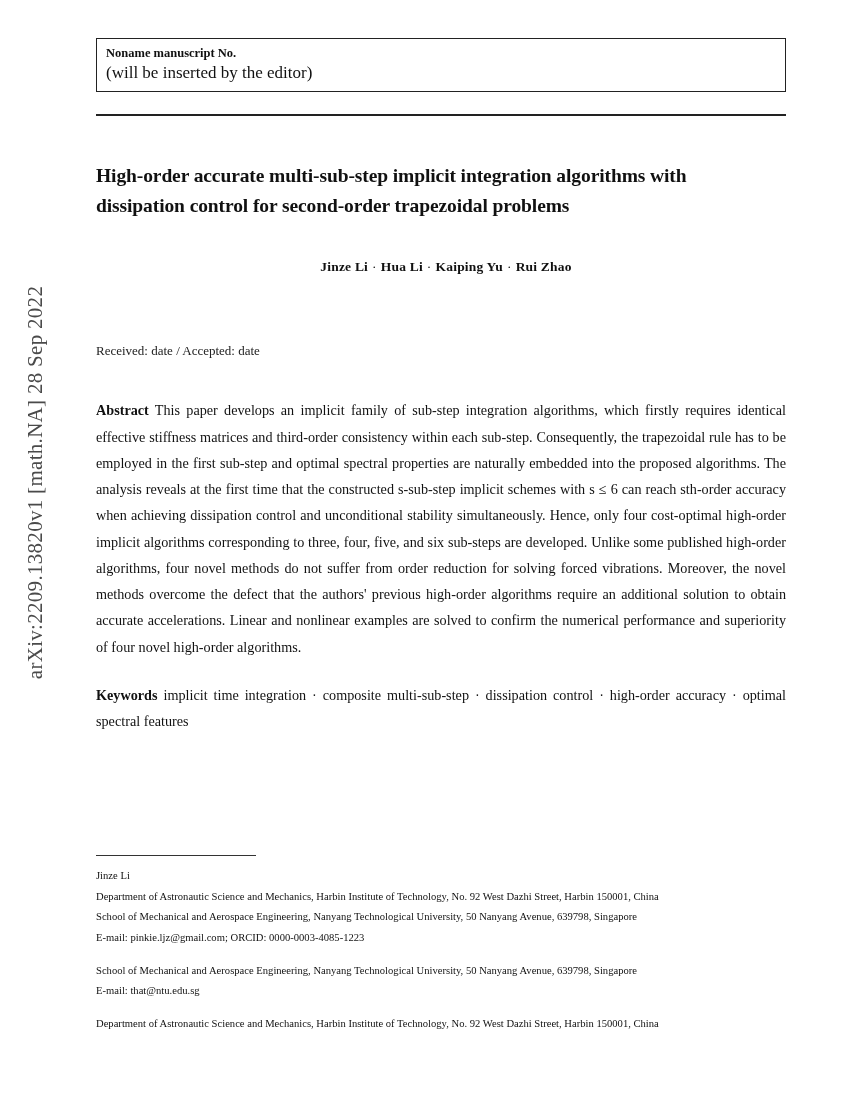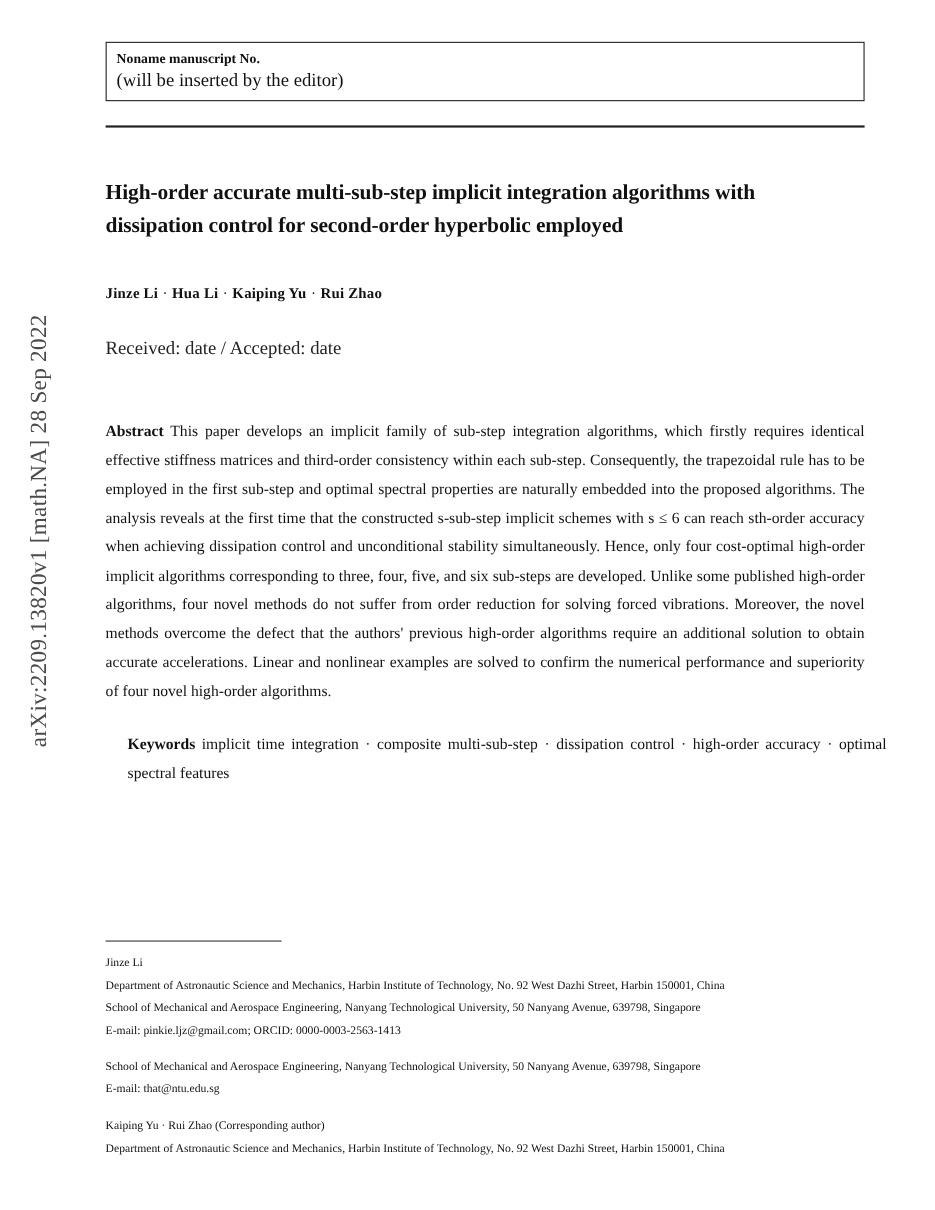--- a/index.html
+++ b/index.html
@@ -86,48 +86,48 @@
     font-weight: bold;
     line-height: 1.55;
     letter-spacing: -0.1px;
   }
 
   .authors {
     margin-top: 38px;
     font-size: 13.5px;
     font-weight: bold;
     letter-spacing: 0.2px;
+    text-align: center;
   }
   .authors .sep {
     font-weight: normal;
     padding: 0 4px;
   }
 
   .received {
-    margin-top: 32px;
-    font-size: 17px;
+    margin-top: 68px;
+    font-size: 13px;
     color: #222222;
   }
 
   .abstract {
-    margin-top: 52px;
+    margin-top: 38px;
     width: 690px;
     font-size: 14.2px;
     line-height: 1.85;
     text-align: justify;
   }
   .abstract b { font-weight: bold; }
 
   .keywords {
     margin-top: 22px;
     width: 690px;
     font-size: 14.2px;
     line-height: 1.85;
     text-align: justify;
-    margin-left: 20px;
   }
   .keywords b { font-weight: bold; }
 
   
   .footnote-rule {
     position: absolute;
     left: 12px;
     top: 855px;
     width: 160px;
     height: 1px;
@@ -155,21 +155,21 @@
 <div class="page">
   <div class="content">
 
     <div class="ms-box">
       <div class="line1">Noname manuscript No.</div>
       <div class="line2">(will be inserted by the editor)</div>
     </div>
 
     <div class="rule"></div>
 
-    <div class="title">High-order accurate multi-sub-step implicit integration algorithms with dissipation control for second-order hyperbolic employed</div>
+    <div class="title">High-order accurate multi-sub-step implicit integration algorithms with dissipation control for second-order trapezoidal problems</div>
 
     <div class="authors">
       <span>Jinze Li</span><span class="sep">·</span><span>Hua Li</span><span class="sep">·</span><span>Kaiping Yu</span><span class="sep">·</span><span>Rui Zhao</span>
     </div>
 
     <div class="received">Received: date / Accepted: date</div>
 
     <div class="abstract">
       <b>Abstract</b>
       <span>This paper develops an implicit family of sub-step integration algorithms, which firstly requires identical effective stiffness matrices and third-order consistency within each sub-step. Consequently, the trapezoidal rule has to be employed in the first sub-step and optimal spectral properties are naturally embedded into the proposed algorithms. The analysis reveals at the first time that the constructed s-sub-step implicit schemes with s ≤ 6 can reach sth-order accuracy when achieving dissipation control and unconditional stability simultaneously. Hence, only four cost-optimal high-order implicit algorithms corresponding to three, four, five, and six sub-steps are developed. Unlike some published high-order algorithms, four novel methods do not suffer from order reduction for solving forced vibrations. Moreover, the novel methods overcome the defect that the authors' previous high-order algorithms require an additional solution to obtain accurate accelerations. Linear and nonlinear examples are solved to confirm the numerical performance and superiority of four novel high-order algorithms.</span>
@@ -183,27 +183,26 @@
   </div>
 
   <div class="footnote-rule"></div>
 
   <div class="footnotes">
 
     <div class="fn-group">
       <div class="fn-line">Jinze Li</div>
       <div class="fn-line">Department of Astronautic Science and Mechanics, Harbin Institute of Technology, No. 92 West Dazhi Street, Harbin 150001, China</div>
       <div class="fn-line">School of Mechanical and Aerospace Engineering, Nanyang Technological University, 50 Nanyang Avenue, 639798, Singapore</div>
-      <div class="fn-line">E-mail: pinkie.ljz@gmail.com; ORCID: 0000-0003-2563-1413</div>
+      <div class="fn-line">E-mail: pinkie.ljz@gmail.com; ORCID: 0000-0003-4085-1223</div>
     </div>
 
     <div class="fn-group">
       <div class="fn-line">School of Mechanical and Aerospace Engineering, Nanyang Technological University, 50 Nanyang Avenue, 639798, Singapore</div>
       <div class="fn-line">E-mail: that@ntu.edu.sg</div>
     </div>
 
     <div class="fn-group">
-      <div class="fn-line">Kaiping Yu · Rui Zhao (Corresponding author)</div>
       <div class="fn-line">Department of Astronautic Science and Mechanics, Harbin Institute of Technology, No. 92 West Dazhi Street, Harbin 150001, China</div>
     </div>
 
   </div>
 </div>
 
 </body></html>

